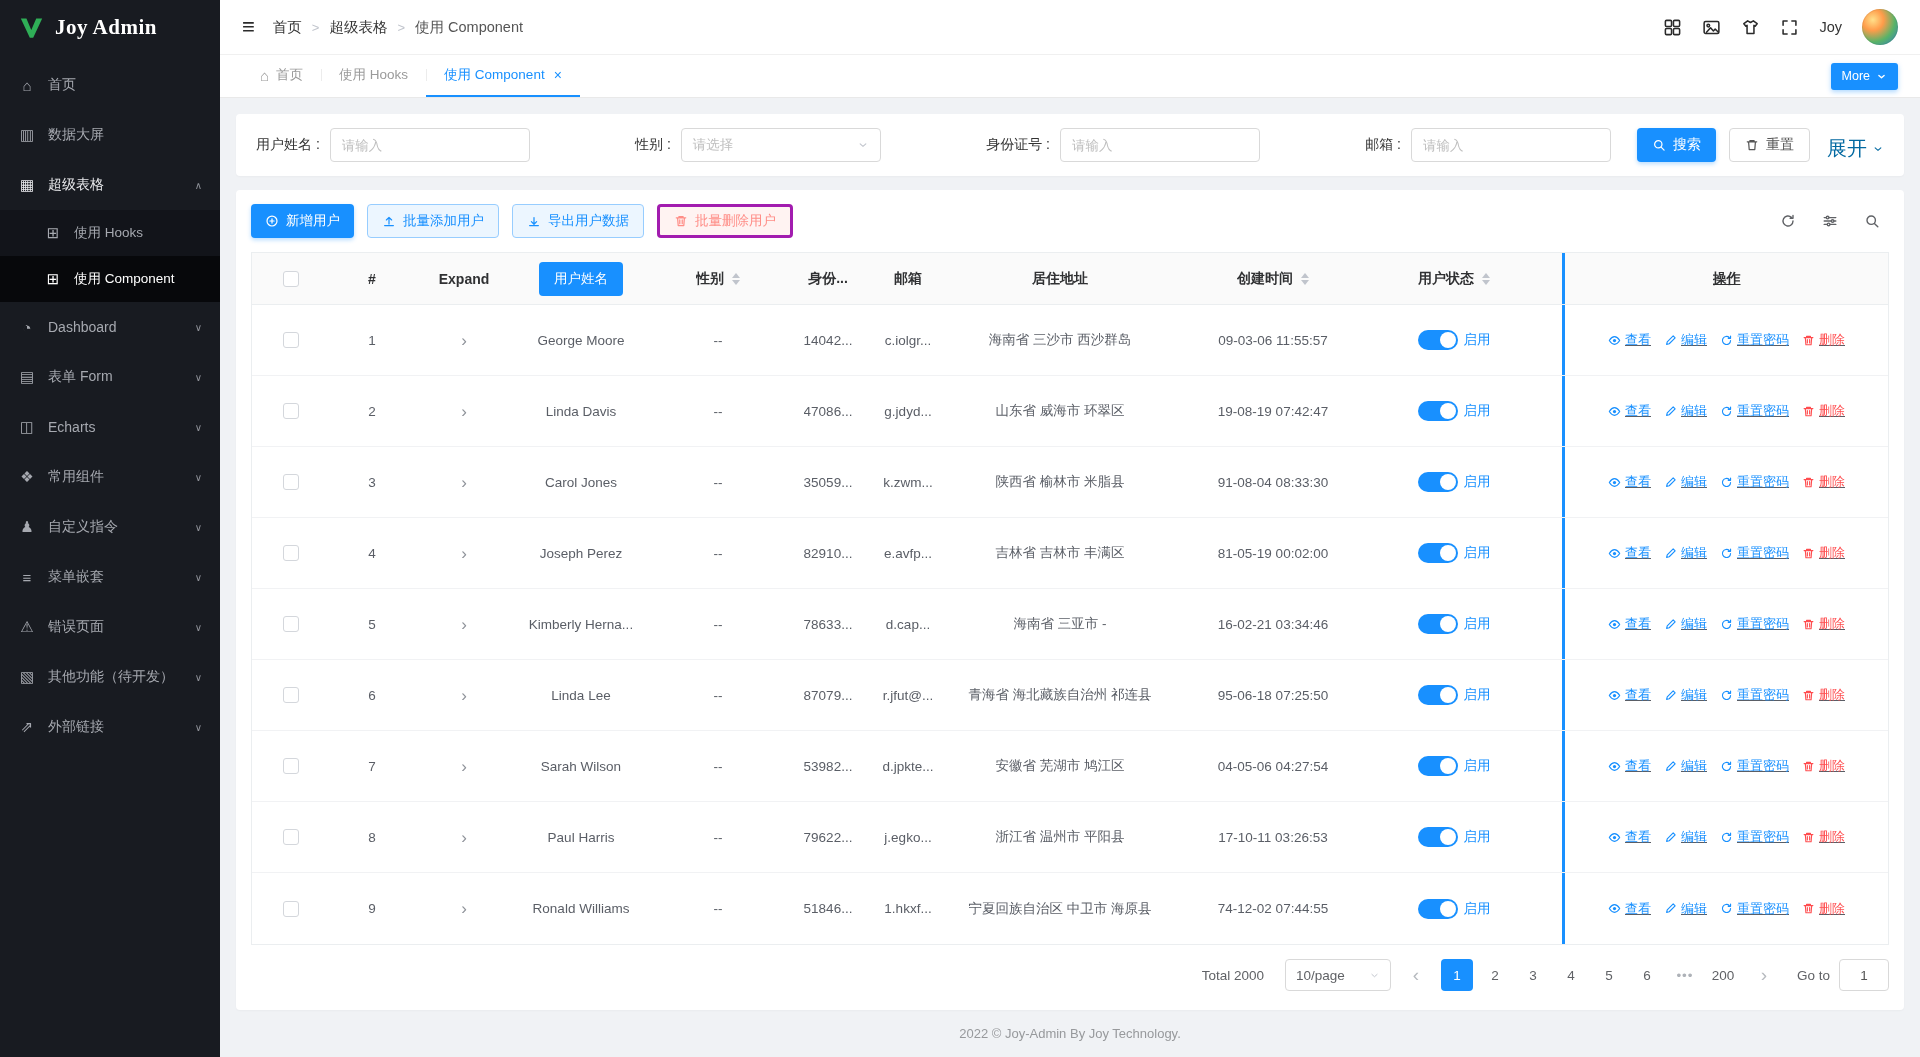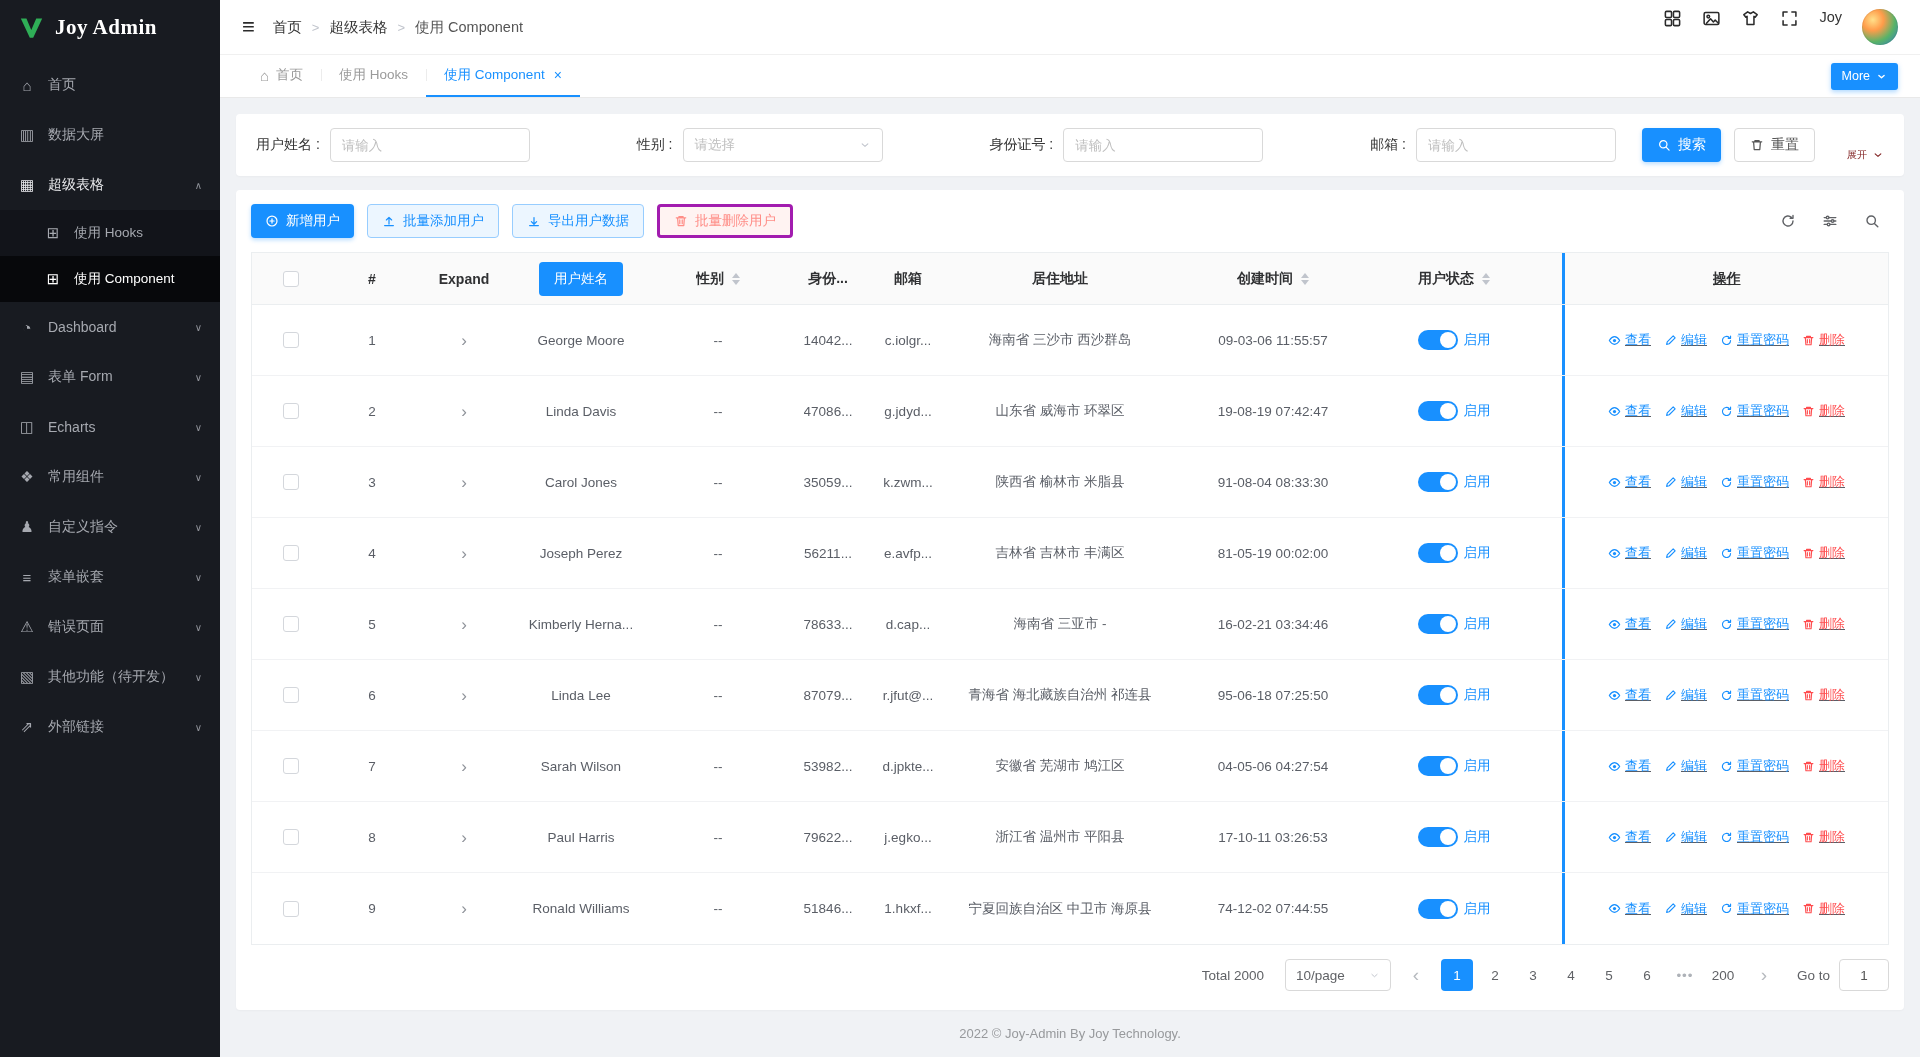--- a/index.html
+++ b/index.html
@@ -23,21 +23,21 @@
 .submenu .menu-item{height:46px;padding-left:44px;font-size:13.5px;}
 .menu-item.active{background:#07080b;color:#fff;}
 
 .main{flex:1;display:flex;flex-direction:column;min-width:0;}
 .topbar{height:54px;background:#fff;display:flex;align-items:center;gap:18px;padding:0 22px;flex-shrink:0;}
 .hamburger{font-size:22px;color:#2b2b2b;cursor:pointer;line-height:1;}
 .breadcrumb{display:flex;align-items:center;gap:10px;font-size:14.5px;color:#333;}
 .bc-sep{color:#c0c4cc;font-size:13px;}
 .bc-item{cursor:pointer;}
 .bc-item.last{color:#555;cursor:default;}
-.topbar-right{margin-left:auto;display:flex;align-items:flex-start;gap:20px;}
+.topbar-right{margin-left:auto;display:flex;align-items:center;gap:20px;}
 .hic{width:19px;height:19px;color:#2b2b2b;cursor:pointer;fill:none;stroke:currentColor;stroke-width:1.3;stroke-linecap:round;stroke-linejoin:round;}
 .username{font-size:14.5px;color:#333;}
 .avatar{width:36px;height:36px;border-radius:50%;cursor:pointer;background:radial-gradient(circle at 30% 30%,#ffe08a 0%,#ff9c4a 30%,#58b368 62%,#2e77c8 100%);box-shadow:inset 0 0 0 1px rgba(0,0,0,.06);}
 .tabbar{height:44px;background:#fff;border-top:1px solid #f0f0f0;border-bottom:1px solid #e9e9e9;display:flex;align-items:center;padding:0 22px;flex-shrink:0;}
 .tabs{display:flex;height:100%;}
 .tab{display:flex;align-items:center;gap:7px;padding:0 18px;font-size:13.5px;color:#9a9a9a;cursor:pointer;border-bottom:2px solid transparent;position:relative;}
 .tab+.tab::before{content:"";position:absolute;left:0;top:14px;bottom:14px;width:1px;background:#ececec;}
 .tab.active{color:#1890ff;border-bottom-color:#1890ff;}
 .tab-home{font-size:15px;}
 .tab-close{font-size:14px;margin-left:2px;}
@@ -52,21 +52,21 @@
 .f-label{font-size:14px;color:#333;white-space:nowrap;}
 .finput{width:200px;height:34px;border:1px solid #d9d9d9;border-radius:4px;padding:0 11px;font-size:13.5px;color:#555;background:#fff;}
 input.finput::placeholder{color:#bfbfbf;}
 .fselect{display:flex;align-items:center;justify-content:space-between;cursor:pointer;}
 .fselect .ph{color:#bfbfbf;}
 .fselect .ic{width:12px;height:12px;color:#c0c4cc;}
 .filter-actions{display:flex;align-items:flex-end;gap:13px;padding-left:8px;}
 .btn{height:34px;padding:0 15px;border-radius:4px;font-size:14px;display:inline-flex;align-items:center;gap:7px;cursor:pointer;}
 .btn-primary{background:#1890ff;color:#fff;box-shadow:0 2px 4px rgba(24,144,255,.3);}
 .btn-default{background:#fff;border:1px solid #d9d9d9;color:#555;}
-.expand-link{color:#7f1d1d;font-size:10px;display:inline-flex;align-items:center;gap:5px;margin-left:19px;}
+.expand-link{color:#0369a1;font-size:20px;display:inline-flex;align-items:center;gap:5px;margin-left:4px;}
 .expand-link .ic{width:12px;height:12px;}
 
 .main-card{flex:1;margin-top:14px;display:flex;flex-direction:column;padding:14px 15px 0;min-height:0;overflow:hidden;}
 .toolbar{display:flex;align-items:center;flex-shrink:0;}
 .tb-left{display:flex;align-items:center;gap:13px;}
 .tb-btn{height:34px;padding:0 14px;border-radius:4px;font-size:13.5px;display:inline-flex;align-items:center;gap:7px;cursor:pointer;}
 .primary{background:#1890ff;color:#fff;box-shadow:0 2px 4px rgba(24,144,255,.3);}
 .ghost-blue{background:#ecf6ff;border:1px solid #97cdff;color:#1890ff;}
 .ghost-red{background:#fff3f2;border:3px solid #a21caf;color:#ff8d87;}
 .toolbar-tools{margin-left:auto;display:flex;align-items:center;gap:8px;}
@@ -600,21 +600,21 @@
     <div class="cell">
                   <span class="expander">›</span>
                 </div>
     <div class="cell">
                   <span class="txt">Joseph Perez</span>
                 </div>
     <div class="cell">
                   <span class="txt">--</span>
                 </div>
     <div class="cell">
-                  <span class="txt">56211...</span>
+                  <span class="txt">82910...</span>
                 </div>
     <div class="cell">
                   <span class="txt">e.avfp...</span>
                 </div>
     <div class="cell">
                   <span class="txt">吉林省 吉林市 丰满区</span>
                 </div>
     <div class="cell">
                   <span class="txt">81-05-19 00:02:00</span>
                 </div>

